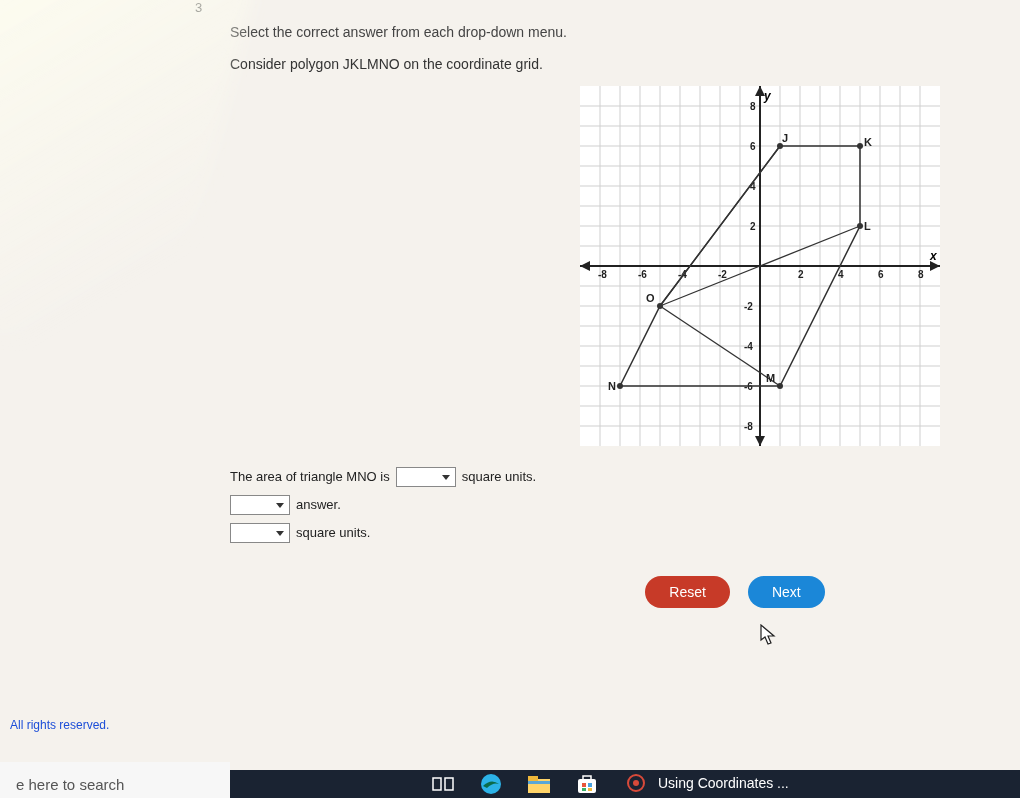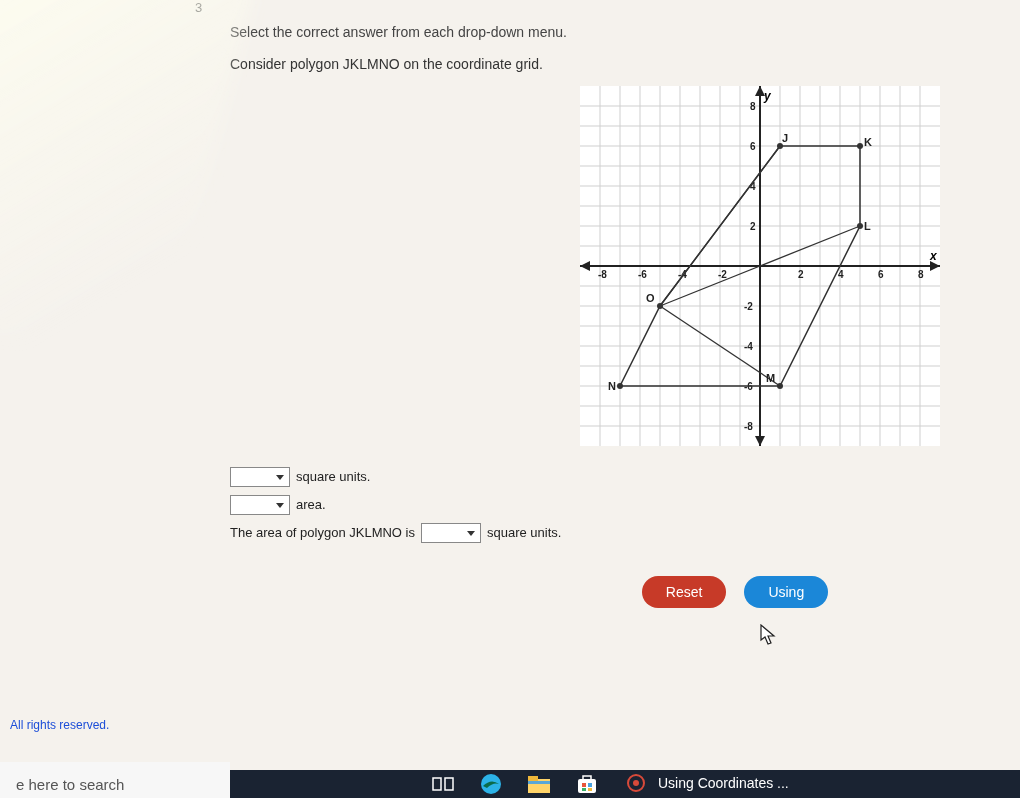--- a/index.html
+++ b/index.html
@@ -166,49 +166,49 @@
         <circle cx="280" cy="60" r="3" fill="#333"></circle>
         <circle cx="280" cy="140" r="3" fill="#333"></circle>
         <circle cx="200" cy="300" r="3" fill="#333"></circle>
         <circle cx="40" cy="300" r="3" fill="#333"></circle>
         <circle cx="80" cy="220" r="3" fill="#333"></circle>
     </svg>
   </div>
 
   <div class="sentences">
     <div class="sentence-row">
+      <span>The area of triangle MNO is</span>
       <span class="dropdown">
           <svg viewBox="0 0 10 10">
             <polygon points="1,3 9,3 5,8" fill="#333"></polygon>
           </svg>
         </span>
       <span>square units.</span>
     </div>
     <div class="sentence-row">
       <span class="dropdown">
           <svg viewBox="0 0 10 10">
             <polygon points="1,3 9,3 5,8" fill="#333"></polygon>
           </svg>
         </span>
-      <span>area.</span>
+      <span>answer.</span>
     </div>
     <div class="sentence-row">
-      <span>The area of polygon JKLMNO is</span>
       <span class="dropdown">
           <svg viewBox="0 0 10 10">
             <polygon points="1,3 9,3 5,8" fill="#333"></polygon>
           </svg>
         </span>
       <span>square units.</span>
     </div>
   </div>
 
   <div class="btns">
     <button class="btn btn-reset">Reset</button>
-    <button class="btn btn-next">Using</button>
+    <button class="btn btn-next">Next</button>
   </div>
 </div>
 
 <svg class="cursor" viewBox="0 0 18 22">
   <path d="M1 1 L1 16 L5 13 L8 20 L11 19 L8 12 L14 12 Z" fill="#fff" stroke="#222" stroke-width="1.2"></path>
 </svg>
 
 <div class="footer-note">All rights reserved.</div>
 
 <div class="taskbar">

